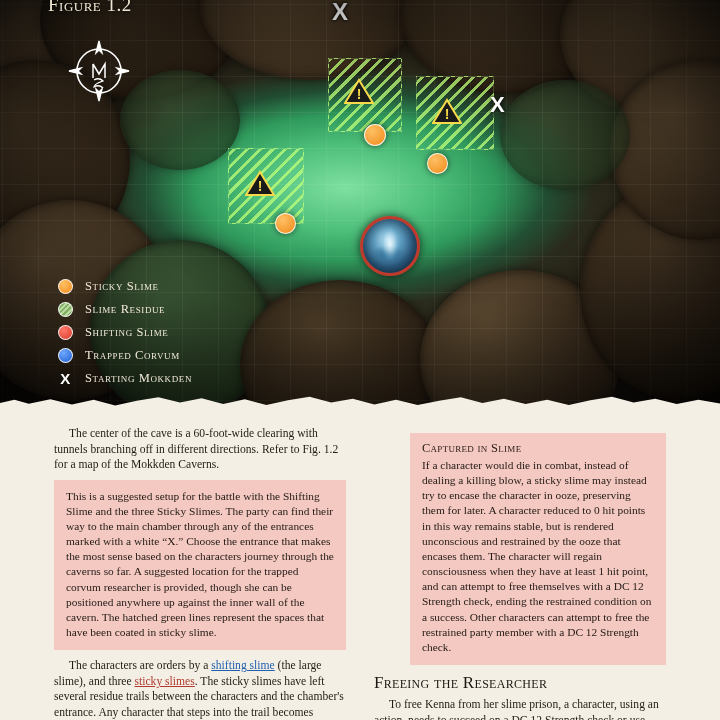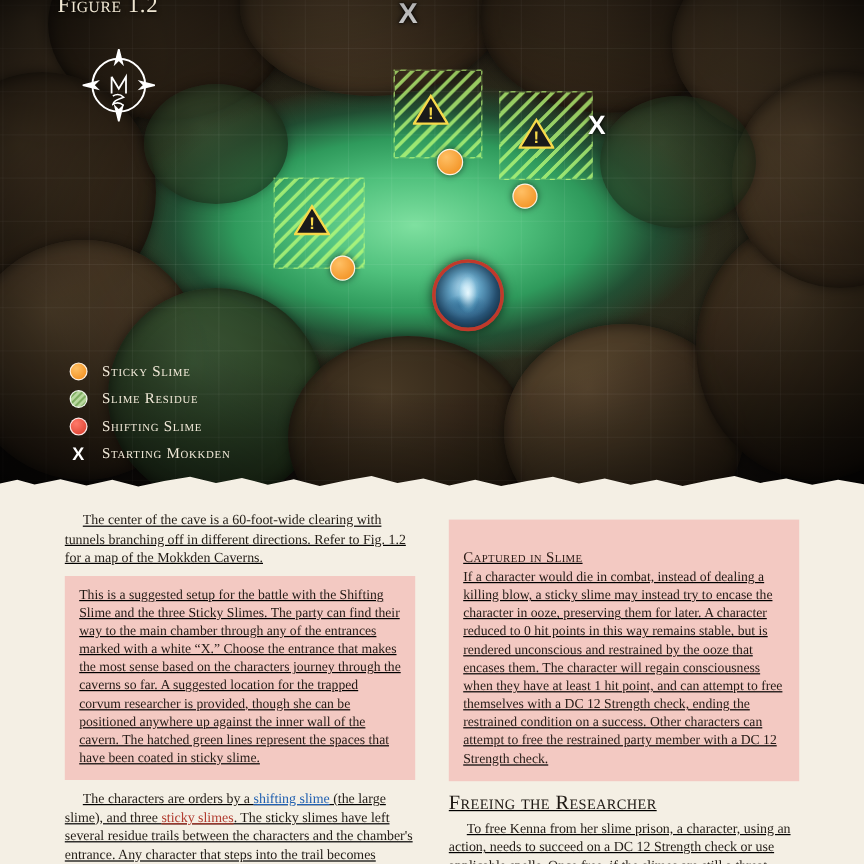--- a/index.html
+++ b/index.html
@@ -180,21 +180,20 @@
 
   
   #text-area {
     position: absolute;
     left: 0; top: 410px;
     width: 720px; height: 310px;
     background: #f4efe4;
     padding: 16px 54px 0 54px;
     display: flex;
     gap: 28px;
-    text-decoration: underline;
   }
   .col { width: 294px; position: relative; }
 
   p.body {
     font-size: 11.6px;
     line-height: 1.34;
     color: #221c16;
     margin: 0 0 7px 0;
     text-align: left;
   }
@@ -212,21 +211,21 @@
     color: #2b1b16;
     margin: 0 0 2px 0;
     font-weight: normal;
   }
   .sidebar-box p {
     font-size: 11.4px;
     line-height: 1.33;
     color: #231a15;
     margin: 0;
   }
-  .sidebar-box.tall { padding-top: 24px; }
+  .sidebar-box.tall { padding-top: 8px; margin-left: 36px; }
 
   h2.section {
     font-variant: small-caps;
     font-size: 17px;
     font-weight: normal;
     color: #1d1712;
     margin: 2px 0 4px 0;
     letter-spacing: .3px;
   }
   a.kw {
@@ -321,20 +320,24 @@
     </div>
     <div class="row">
       <span class="swatch residue"></span>
       <span class="lbl">Slime Residue</span>
     </div>
     <div class="row">
       <span class="swatch shifting"></span>
       <span class="lbl">Shifting Slime</span>
     </div>
     <div class="row">
+      <span class="swatch trapped"></span>
+      <span class="lbl">Trapped Corvum</span>
+    </div>
+    <div class="row">
       <span class="swatch xstart">X</span>
       <span class="lbl">Starting Mokkden</span>
     </div>
   </div>
 </div>
 
 <div id="torn"></div>
 
 <div id="text-area">
 

